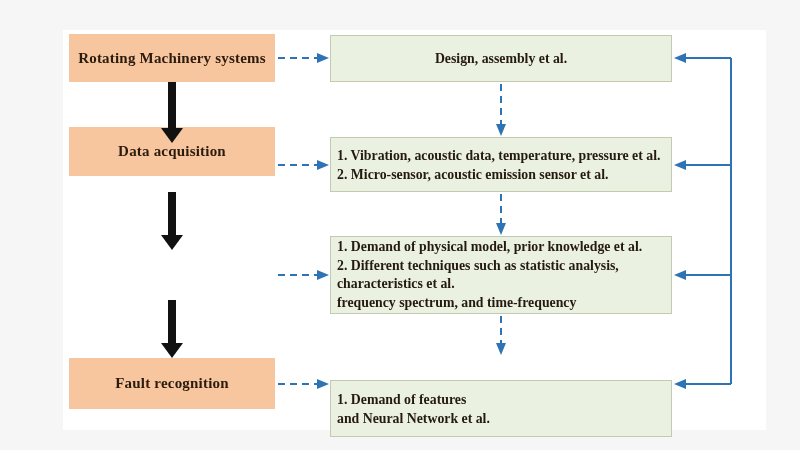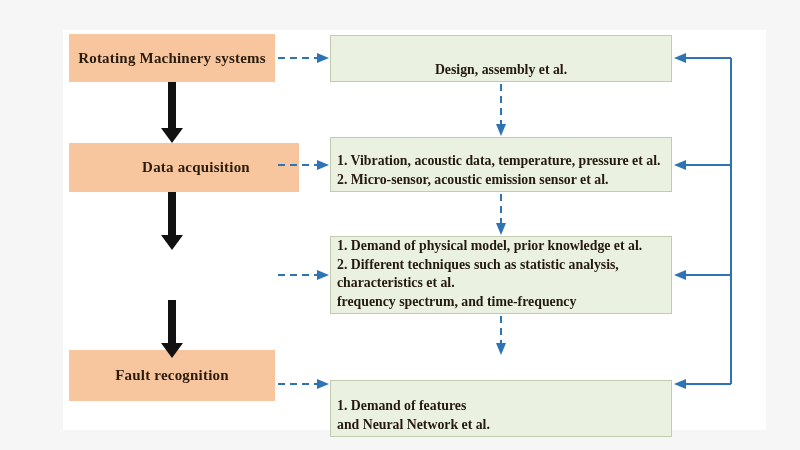--- a/index.html
+++ b/index.html
@@ -17,28 +17,28 @@
   .overlay{position:absolute;left:0;top:0;width:800px;height:450px;pointer-events:none;}
 
   .stage-box{
     position:absolute;left:69px;width:206px;
     background:#f7c69e;
     display:flex;align-items:center;justify-content:center;
     font-size:15px;color:#2b1b0c;letter-spacing:.2px;
     text-align:center;
   }
   .s1{top:34px;height:48px;}
-  .s2{top:143px;height:49px;padding-left:24px;}
+  .s2{top:127px;height:49px;}
   .s3{top:250px;height:50px;}
-  .s4{top:350px;height:51px;}
+  .s4{top:358px;height:51px;}
 
   .detail-box{
     position:absolute;left:330px;width:342px;
     background:#eaf1e0;border:1px solid #c2cbb0;box-sizing:border-box;
-    display:flex;flex-direction:column;justify-content:flex-end;
+    display:flex;flex-direction:column;justify-content:center;
     font-size:13.8px;line-height:19px;color:#241a0e;
     padding:2px 2px 2px 6px;
   }
   .detail-box .dline{white-space:nowrap;}
   .d1{top:35px;height:47px;align-items:center;padding-left:2px;}
   .d1 .dline{text-align:center;}
   .d2{top:137px;height:55px;}
   .d3{top:236px;height:78px;line-height:18.5px;}
   .d4{top:356px;height:57px;margin-top:24px;}
 </style>

